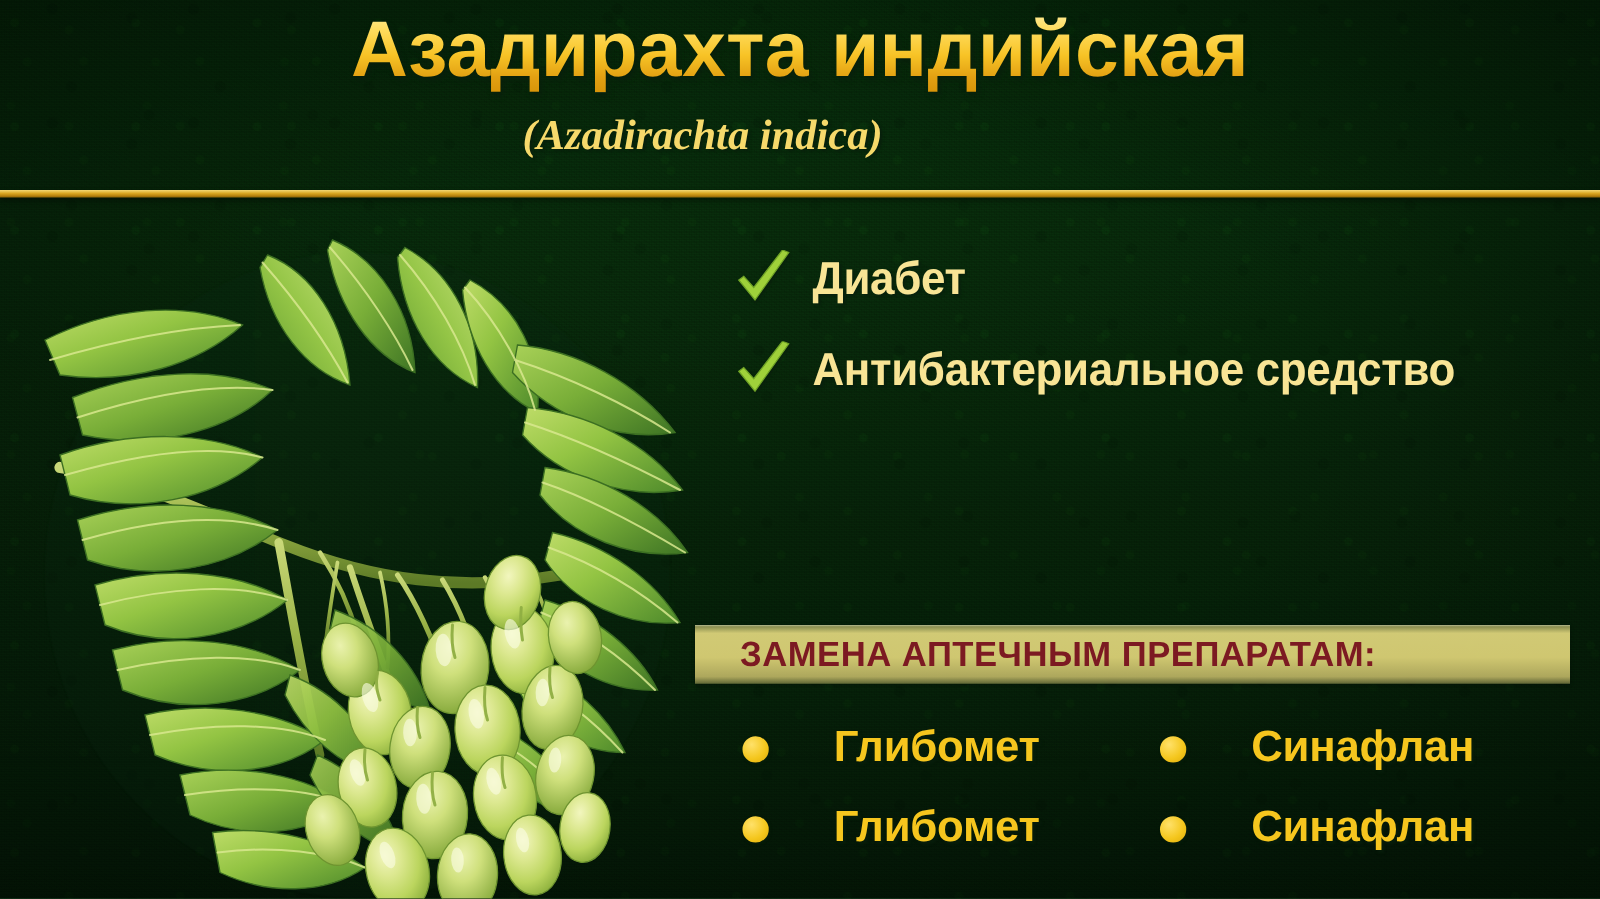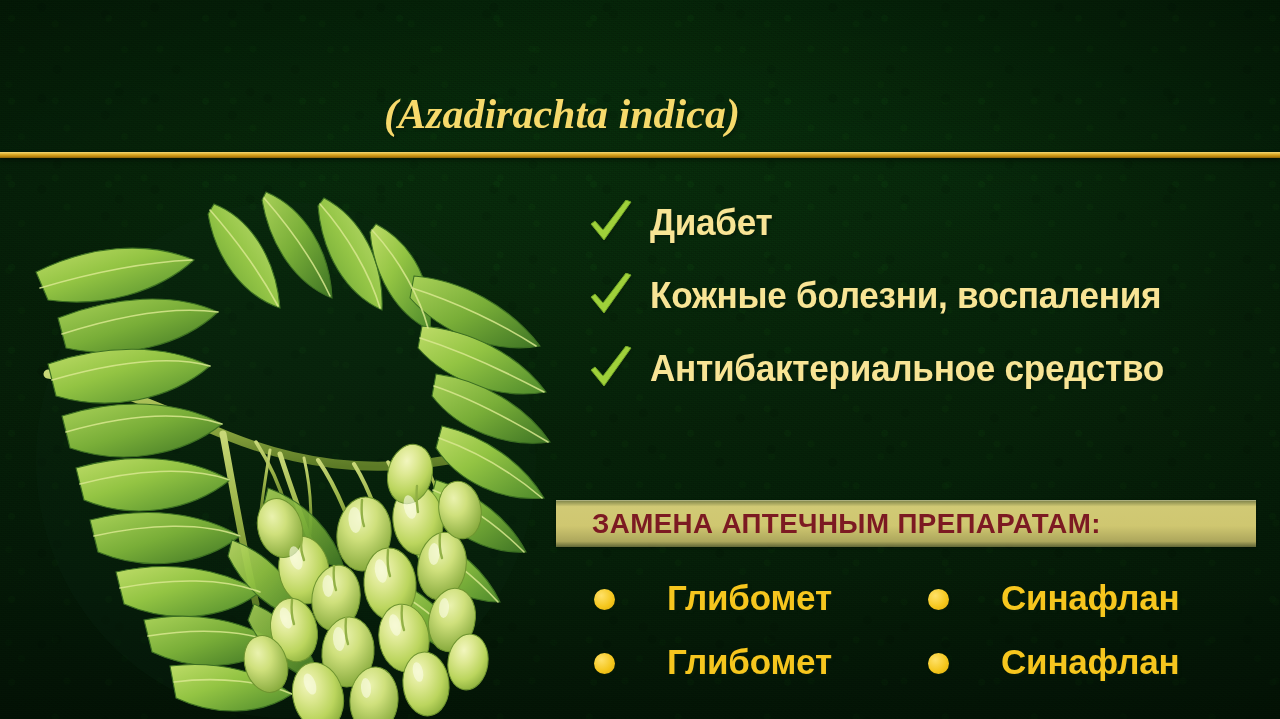--- a/index.html
+++ b/index.html
@@ -78,21 +78,21 @@
     filter: drop-shadow(2px 3px 2px rgba(8,30,12,.78));
     white-space: nowrap;
   }
   .subtitle {
     position: absolute;
     left: 0; top: 90px;
     width: 1124px;
     font-family: "Liberation Serif", "DejaVu Serif", serif;
     font-style: italic;
     font-weight: bold;
-    font-size: 42px;
+    font-size: 34px;
     color: #F6D96B;
     text-shadow: 2px 2px 2px rgba(8,30,12,.75);
     white-space: nowrap;
   }
   .divider {
     position: absolute;
     left: 0; top: 152px;
     width: 1280px;
     height: 6px;
     background: linear-gradient(180deg, #F3D874 0%, #D9A622 45%, #B8840F 75%, #8a6008 100%);
@@ -206,20 +206,21 @@
 </head>
 <body>
 
 <div id="poster">
 
   <div class="tex tex-noise"></div>
   <div class="tex tex-mottle"></div>
   <div class="tex tex-vignette"></div>
 
   <div class="header">
+    <div class="title">Азадирахта индийская</div>
     <div class="subtitle">(Azadirachta indica)</div>
   </div>
   <div class="divider"></div>
 
   <div class="plant">
     <svg viewBox="0 0 545 551" xmlns="http://www.w3.org/2000/svg" role="img">
       <defs>
         <linearGradient id="lfA" x1="0" y1="0" x2="1" y2="1">
           <stop offset="0%" stop-color="#BEDC68"></stop>
           <stop offset="42%" stop-color="#93C443"></stop>
@@ -379,35 +380,27 @@
     <div class="check-row">
       <span class="mark">
         <svg viewBox="0 0 46 48" xmlns="http://www.w3.org/2000/svg">
           <path d="M3 24 L16 40 L43 2 L38 0 L15 30 L7 21 Z" fill="#9FD13A" stroke="#6FA326" stroke-width="1" style="filter:drop-shadow(1px 2px 1px rgba(8,30,12,.7))"></path>
         </svg>
       </span>
       <span class="label">Диабет</span>
     </div>
 
 
+
     <div class="check-row">
       <span class="mark">
         <svg viewBox="0 0 46 48" xmlns="http://www.w3.org/2000/svg">
           <path d="M3 24 L16 40 L43 2 L38 0 L15 30 L7 21 Z" fill="#9FD13A" stroke="#6FA326" stroke-width="1" style="filter:drop-shadow(1px 2px 1px rgba(8,30,12,.7))"></path>
         </svg>
       </span>
-      <span class="label">Кожные болезни, воспаления</span>
-    </div>
-
-    <div class="check-row">
-      <span class="mark">
-        <svg viewBox="0 0 46 48" xmlns="http://www.w3.org/2000/svg">
-          <path d="M3 24 L16 40 L43 2 L38 0 L15 30 L7 21 Z" fill="#9FD13A" stroke="#6FA326" stroke-width="1" style="filter:drop-shadow(1px 2px 1px rgba(8,30,12,.7))"></path>
-        </svg>
-      </span>
       <span class="label">Антибактериальное средство</span>
     </div>
   </div>
 
   <div class="band"></div>
   <div class="band-text">ЗАМЕНА АПТЕЧНЫМ ПРЕПАРАТАМ:</div>
 
   <div class="drugs">
 
     <div class="drug-row">

